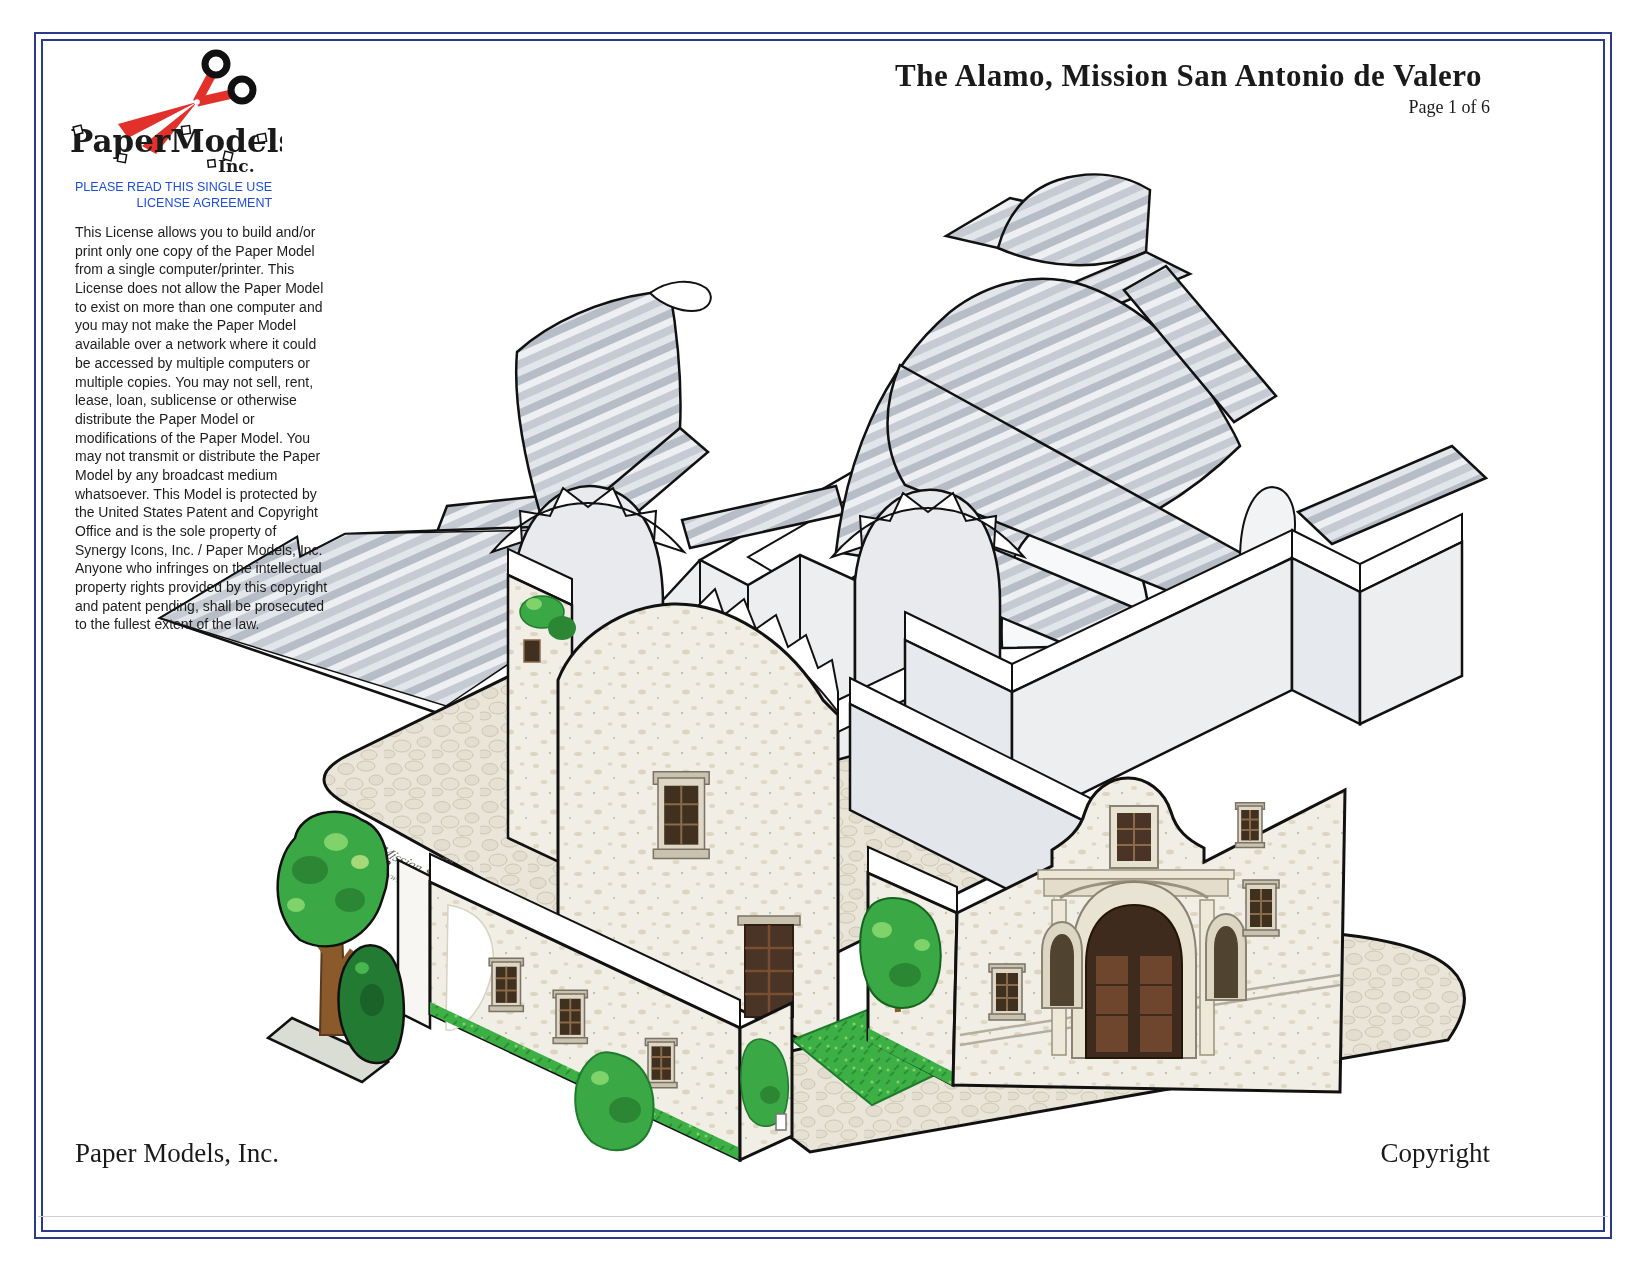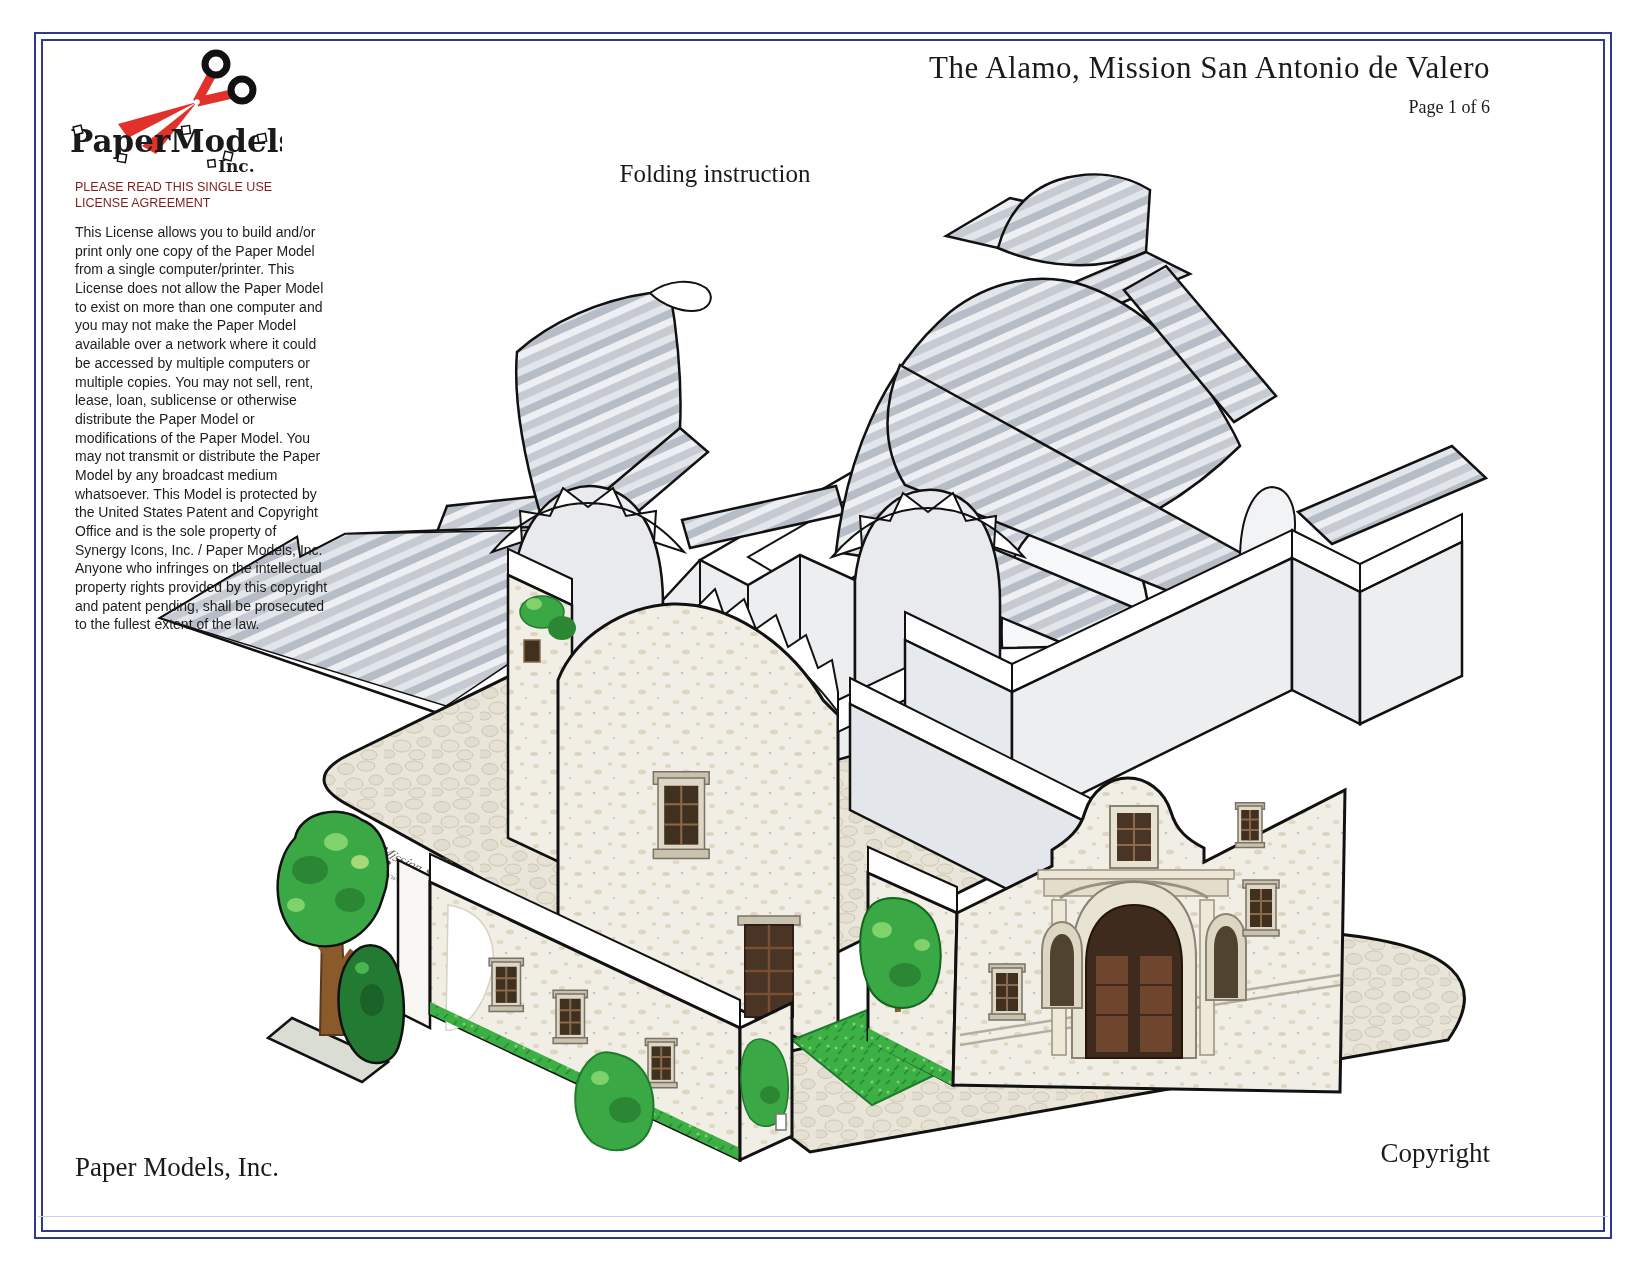--- a/index.html
+++ b/index.html
@@ -6,25 +6,25 @@
   .page{position:relative;width:1646px;height:1272px;background:#fff;overflow:hidden;
         font-family:"Liberation Sans",sans-serif;color:#1a1a1a;}
   .border-outer{position:absolute;left:34px;top:32px;right:34px;bottom:33px;border:2px solid #2b3a8f;pointer-events:none;}
   .border-inner{position:absolute;left:41px;top:39px;right:41px;bottom:40px;border:2px solid #2b3a8f;pointer-events:none;}
   .title{position:absolute;top:50px;right:156px;font-family:"Liberation Serif",serif;
          font-size:31px;letter-spacing:.5px;white-space:nowrap;}
   .page-indicator{position:absolute;top:97px;right:156px;font-family:"Liberation Serif",serif;font-size:18px;}
   .fold-heading{position:absolute;top:160px;left:520px;width:390px;text-align:center;
                 font-family:"Liberation Serif",serif;font-size:25px;}
   .logo-box{position:absolute;left:66px;top:42px;width:216px;height:134px;}
-  .notice{position:absolute;left:75px;top:179px;font-size:12.5px;line-height:1.28;color:#7f1d1d;}
+  .notice{position:absolute;left:75px;top:179px;font-size:12.5px;line-height:1.28;color:#1d4ed8;text-align:right;}
   .license{position:absolute;left:75px;top:223px;width:254px;font-size:14px;line-height:1.335;color:#1c1c1c;}
   .footer-rule{position:absolute;left:38px;right:38px;top:1216px;height:1px;background:#cdd0da;}
   .footer{position:absolute;left:0;right:0;top:1138px;height:60px;font-family:"Liberation Serif",serif;font-size:27px;}
-  .footer .company{position:absolute;left:75px;margin-top:14px;}
+  .footer .company{position:absolute;left:75px;}
   .footer .website{position:absolute;left:50%;transform:translateX(-53%);}
   .footer .patent{position:absolute;right:156px;}
   .diagram-svg{position:absolute;left:0;top:0;width:1646px;height:1272px;}
   .ill path,.ill polygon,.ill rect,.ill circle,.ill ellipse,.ill line{vector-effect:non-scaling-stroke;}
 </style>
 </head>
 <body>
 
 <div class="page">
   <div class="border-outer"></div>
@@ -269,23 +269,22 @@
       <ellipse cx="350" cy="900" rx="15" ry="12" fill="#2c8735"></ellipse>
       <ellipse cx="336" cy="842" rx="12" ry="9" fill="#7fd36a"></ellipse>
       <ellipse cx="296" cy="905" rx="9" ry="7" fill="#7fd36a"></ellipse>
       <ellipse cx="360" cy="862" rx="9" ry="7" fill="#a8d978"></ellipse>
       <path d="M352,955 C335,975 333,1020 352,1048 C365,1068 390,1068 398,1048 C408,1020 405,975 390,955 C378,942 362,942 352,955 Z" fill="#237a32" stroke="#111" stroke-width="2.5"></path>
       <ellipse cx="372" cy="1000" rx="12" ry="16" fill="#1b6228"></ellipse>
       <ellipse cx="362" cy="968" rx="7" ry="6" fill="#49b54e"></ellipse>
     </g>
   </svg>
 
-  <h1 class="title" style="font-weight:normal;margin:0;">The Alamo, Mission San Antonio de Valero</h1>
+  <h1 class="title" style="font-weight:bold;margin:8px;">The Alamo, Mission San Antonio de Valero</h1>
   <div class="page-indicator">Page 1 of 6</div>
-  <div class="fold-heading">Folding instruction</div>
 
   <svg class="logo-box" viewBox="0 0 216 134">
     <g>
       <polygon points="131,60 52,82 62,96" fill="#e2312a"></polygon>
       <polygon points="131,60 76,104 90,112" fill="#e2312a"></polygon>
       <line x1="131" y1="60" x2="146" y2="32" stroke="#e2312a" stroke-width="9"></line>
       <line x1="131" y1="60" x2="166" y2="52" stroke="#e2312a" stroke-width="9"></line>
       <circle cx="150" cy="22" r="11" fill="#fff" stroke="#111" stroke-width="7"></circle>
       <circle cx="176" cy="48" r="11" fill="#fff" stroke="#111" stroke-width="7"></circle>
       <circle cx="131" cy="60" r="2.8" fill="#fff"></circle>

